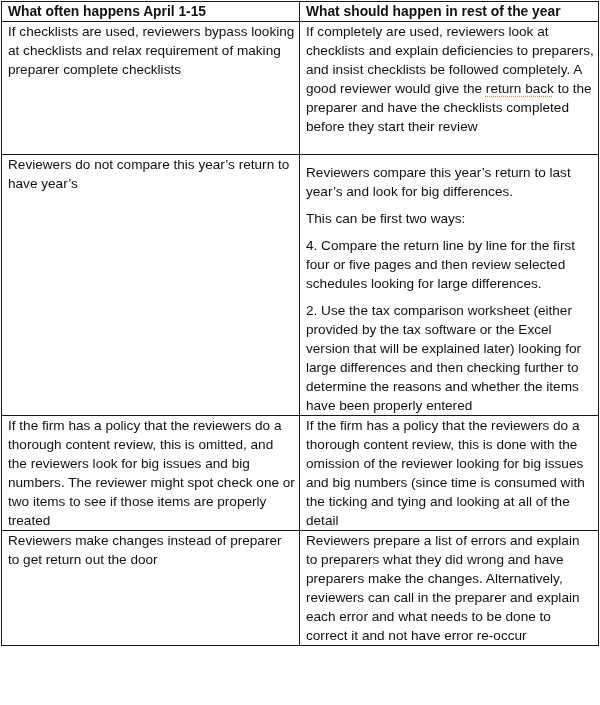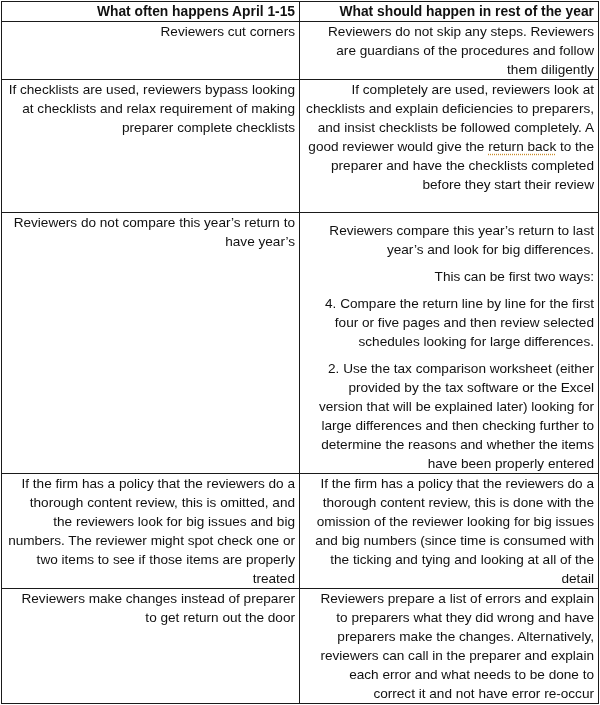--- a/index.html
+++ b/index.html
@@ -25,21 +25,21 @@
       line-height: 19px;
       color: #111111;
     }
     table.compare col.c1 { width: 298px; }
     table.compare col.c2 { width: 299px; }
     table.compare th,
     table.compare td {
       border: 1.5px solid #1a1a1a;
       padding: 0 4px 0 6px;
       vertical-align: top;
-      text-align: right;
+      text-align: left;
       word-wrap: break-word;
     }
     table.compare th {
       font-weight: bold;
       font-size: 13.8px;
     }
     .line { display: block; margin-top: 8px; }
     .spell {
       text-decoration: underline dotted #c88a2a;
       text-underline-offset: 3px;
@@ -53,24 +53,20 @@
     <col class="c1">
     <col class="c2">
   </colgroup>
   <thead>
     <tr style="height:19px">
       <th>What often happens April 1-15</th>
       <th>What should happen in rest of the year</th>
     </tr>
   </thead>
   <tbody>
-    <tr style="height:57px">
-      <td>Reviewers cut corners</td>
-      <td>Reviewers do not skip any steps.  Reviewers are guardians of the procedures and follow them diligently</td>
-    </tr>
     <tr style="height:133px">
       <td>If checklists are used, reviewers bypass looking at checklists and relax requirement of making preparer complete checklists</td>
       <td><span>If completely are used, reviewers look at checklists and explain deficiencies to preparers, and insist checklists be followed completely.  A good reviewer would give the </span><span class="spell">return back</span><span> to the preparer and have the checklists completed before they start their review</span></td>
     </tr>
     <tr style="height:205px">
       <td>Reviewers do not compare this year’s return to have year’s</td>
       <td>
         <span class="line">Reviewers compare this year’s return to last year’s and look for big differences.</span>
         <span class="line">This can be first two ways:</span>
         <span class="line">4. Compare the return line by line for the first four or five pages and then review selected schedules looking for large differences.</span>

